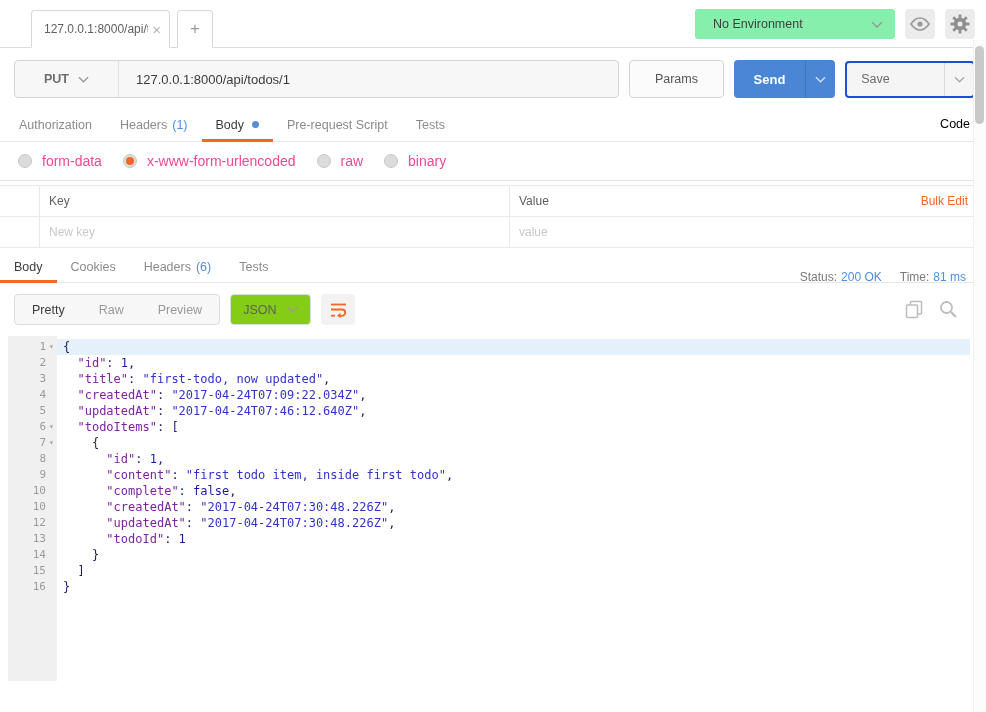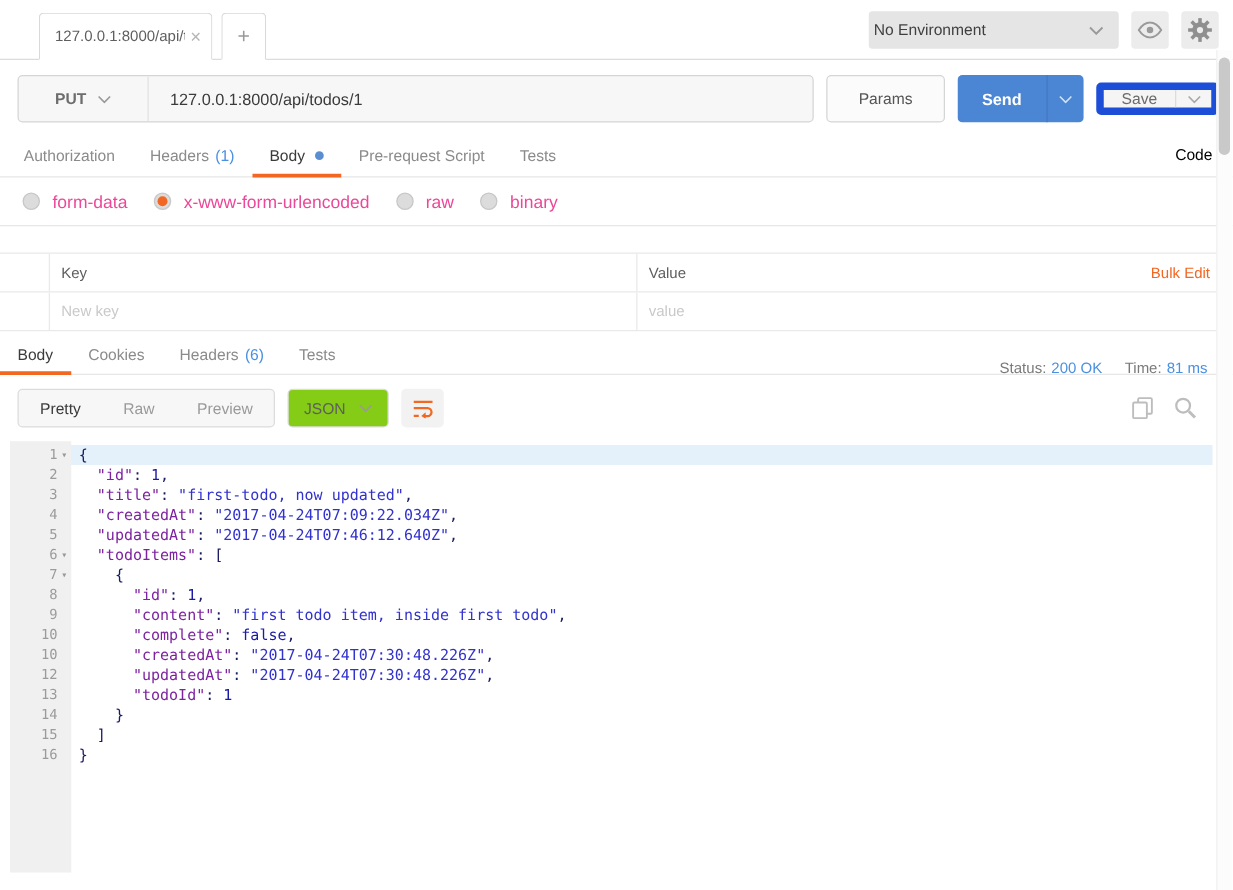--- a/index.html
+++ b/index.html
@@ -16,22 +16,22 @@
   .req-tab { width:139px; height:38px; border:1px solid #d9d9d9; border-bottom:1px solid #fff;
              margin-bottom:-1px; background:#fff; border-radius:4px 4px 0 0;
              display:flex; align-items:center; padding:0 8px 0 12px; z-index:2; }
   .req-tab-title { flex:1; font-size:12px; color:#5e5e5e; white-space:nowrap; overflow:hidden; }
   .tab-close { color:#b5b5b5; font-size:15px; margin-left:4px; cursor:pointer; line-height:1; }
   .new-tab { width:36px; height:38px; border:1px solid #d9d9d9; border-bottom:1px solid #fff;
              margin-bottom:-1px; margin-left:7px; background:#fff; border-radius:4px 4px 0 0;
              display:flex; align-items:center; justify-content:center;
              color:#9a9a9a; font-size:17px; z-index:2; cursor:pointer; }
   .env-controls { position:absolute; right:11px; top:9px; display:flex; gap:10px; align-items:center; }
-  .env-select { width:200px; height:30px; background:#e5e5e5; border-radius:3px;
-                display:flex; align-items:center; padding:0 12px 0 4px;
+  .env-select { width:200px; height:30px; background:#86efac; border-radius:3px;
+                display:flex; align-items:center; padding:0 12px 0 18px;
                 font-size:12.5px; color:#3f3f3f; cursor:pointer; }
   .env-select svg { margin-left:auto; }
   .icon-btn { width:30px; height:30px; background:#ececec; border-radius:3px;
               display:flex; align-items:center; justify-content:center; cursor:pointer; }
 
   
   .request-row { display:flex; align-items:center; padding:12px 11px 10px 14px; gap:10px; }
   .method-url { flex:1; display:flex; height:38px; border:1px solid #d5d5d5;
                 border-radius:4px; background:#f7f7f7; overflow:hidden; }
   .method-select { width:104px; display:flex; align-items:center; justify-content:center; gap:9px;
@@ -39,22 +39,22 @@
                    border-right:1px solid #e2e2e2; cursor:pointer; }
   .url-input { flex:1; border:none; background:transparent; padding:0 17px;
                font-size:13px; color:#3b3b3b; font-family:inherit; outline:none; }
   .params-btn { height:38px; padding:0 25px; background:#fbfbfb; border:1px solid #d5d5d5;
                 border-radius:4px; font-size:12.5px; color:#555; font-family:inherit; cursor:pointer; }
   .send-group { display:flex; height:38px; border-radius:4px; overflow:hidden; }
   .send-btn { width:71px; background:#4a86d4; color:#fff; font-weight:bold; font-size:13px;
               border:none; font-family:inherit; cursor:pointer; }
   .send-caret { width:30px; background:#4a86d4; border:none; border-left:1px solid #3c74c0;
                 display:flex; align-items:center; justify-content:center; cursor:pointer; }
-  .save-group { display:flex; height:26px; border:6px solid #1d4ed8; border-radius:4px;
-                overflow:hidden; background:#f5f5f5; }
+  .save-group { display:flex; height:37px; border:2px solid #1d4ed8; border-radius:4px;
+                overflow:hidden; background:#f5f5f5;gap:40px; }
   .save-btn { width:57px; background:transparent; color:#6b6b6b; font-size:12.5px;
               border:none; font-family:inherit; cursor:pointer; }
   .save-caret { width:29px; background:transparent; border:none; border-left:1px solid #dcdcdc;
                 display:flex; align-items:center; justify-content:center; cursor:pointer; }
 
   .req-tabs { display:flex; align-items:stretch; height:34px; border-bottom:1px solid #e6e6e6;
               position:relative; padding-left:5px; }
   .rtab { padding:0 14px; display:flex; align-items:center; font-size:12.5px; color:#8b8b8b;
           position:relative; cursor:pointer; white-space:nowrap; }
   .rtab .count { color:#4a90e2; margin-left:5px; }
@@ -66,21 +66,21 @@
 
   .body-type-row { display:flex; align-items:center; height:39px;
                    border-bottom:1px solid #e6e6e6; padding-left:18px; gap:21px; }
   .radio-opt { display:flex; align-items:center; gap:10px; font-size:14px; color:#ec4899; cursor:pointer; }
   .radio { width:14px; height:14px; border-radius:50%; background:#dcdcdc;
            border:1px solid #c7c7c7; position:relative; flex:none; }
   .radio.sel::after { content:""; position:absolute; left:2px; top:2px; right:2px; bottom:2px;
                       border-radius:50%; background:#f26722; }
 
   
-  .kv-table { margin-top:21px; border-top:1px solid #e9e9e9; width:978px; }
+  .kv-table { margin-top:4px; border-top:1px solid #e9e9e9; width:978px; }
   .kv-row { display:flex; height:31px; border-bottom:1px solid #e9e9e9; align-items:stretch; }
   .kv-check-col { width:40px; border-right:1px solid #e9e9e9;
                   display:flex; align-items:center; justify-content:center; flex:none; }
   .kv-key-col { width:470px; border-right:1px solid #e9e9e9; display:flex; align-items:center;
                 padding-left:9px; font-size:12px; flex:none; }
   .kv-val-col { flex:1; display:flex; align-items:center; padding-left:9px;
                 font-size:12px; position:relative; }
   .kv-header { color:#5e5e5e; }
   .bulk-edit { position:absolute; right:10px; color:#f26722; font-size:12px; cursor:pointer; }
   .checkbox { width:17px; height:17px; background:#4f4f4f; border-radius:3px;

